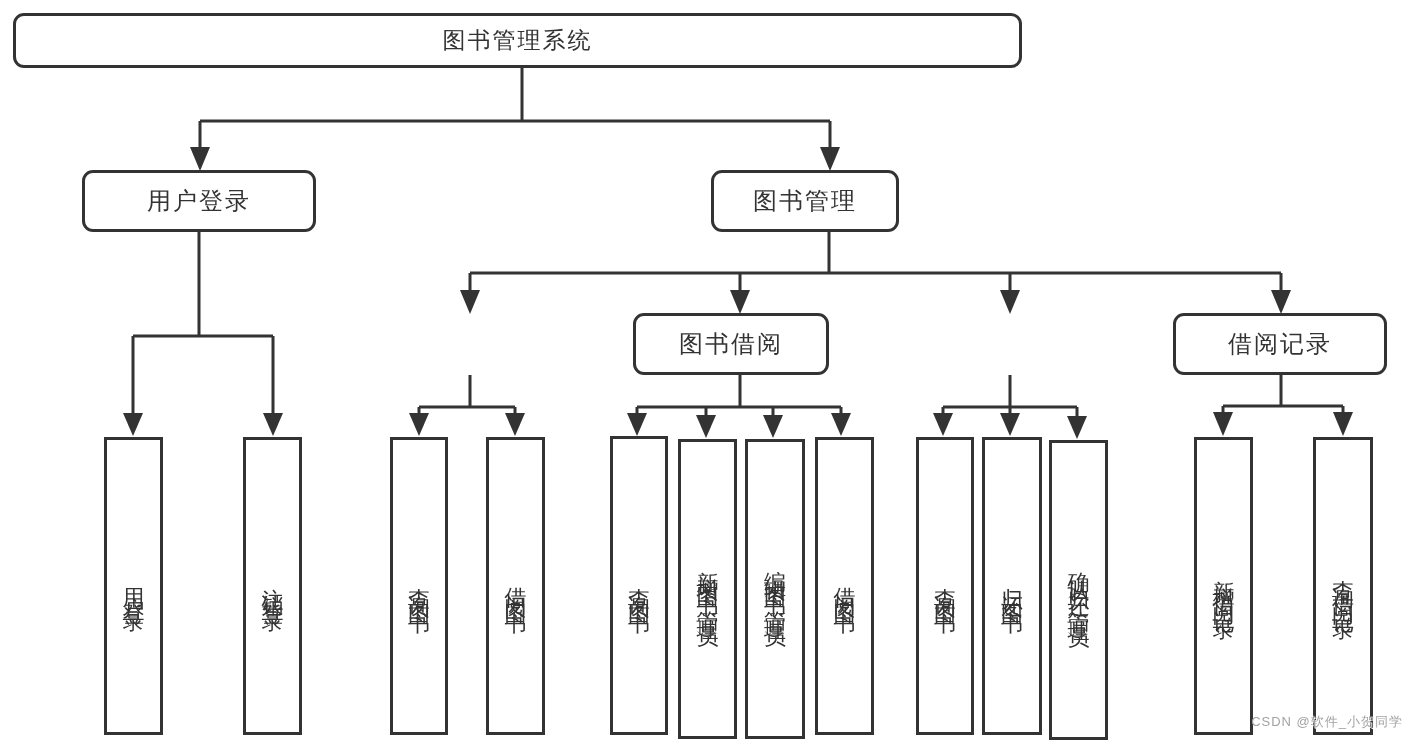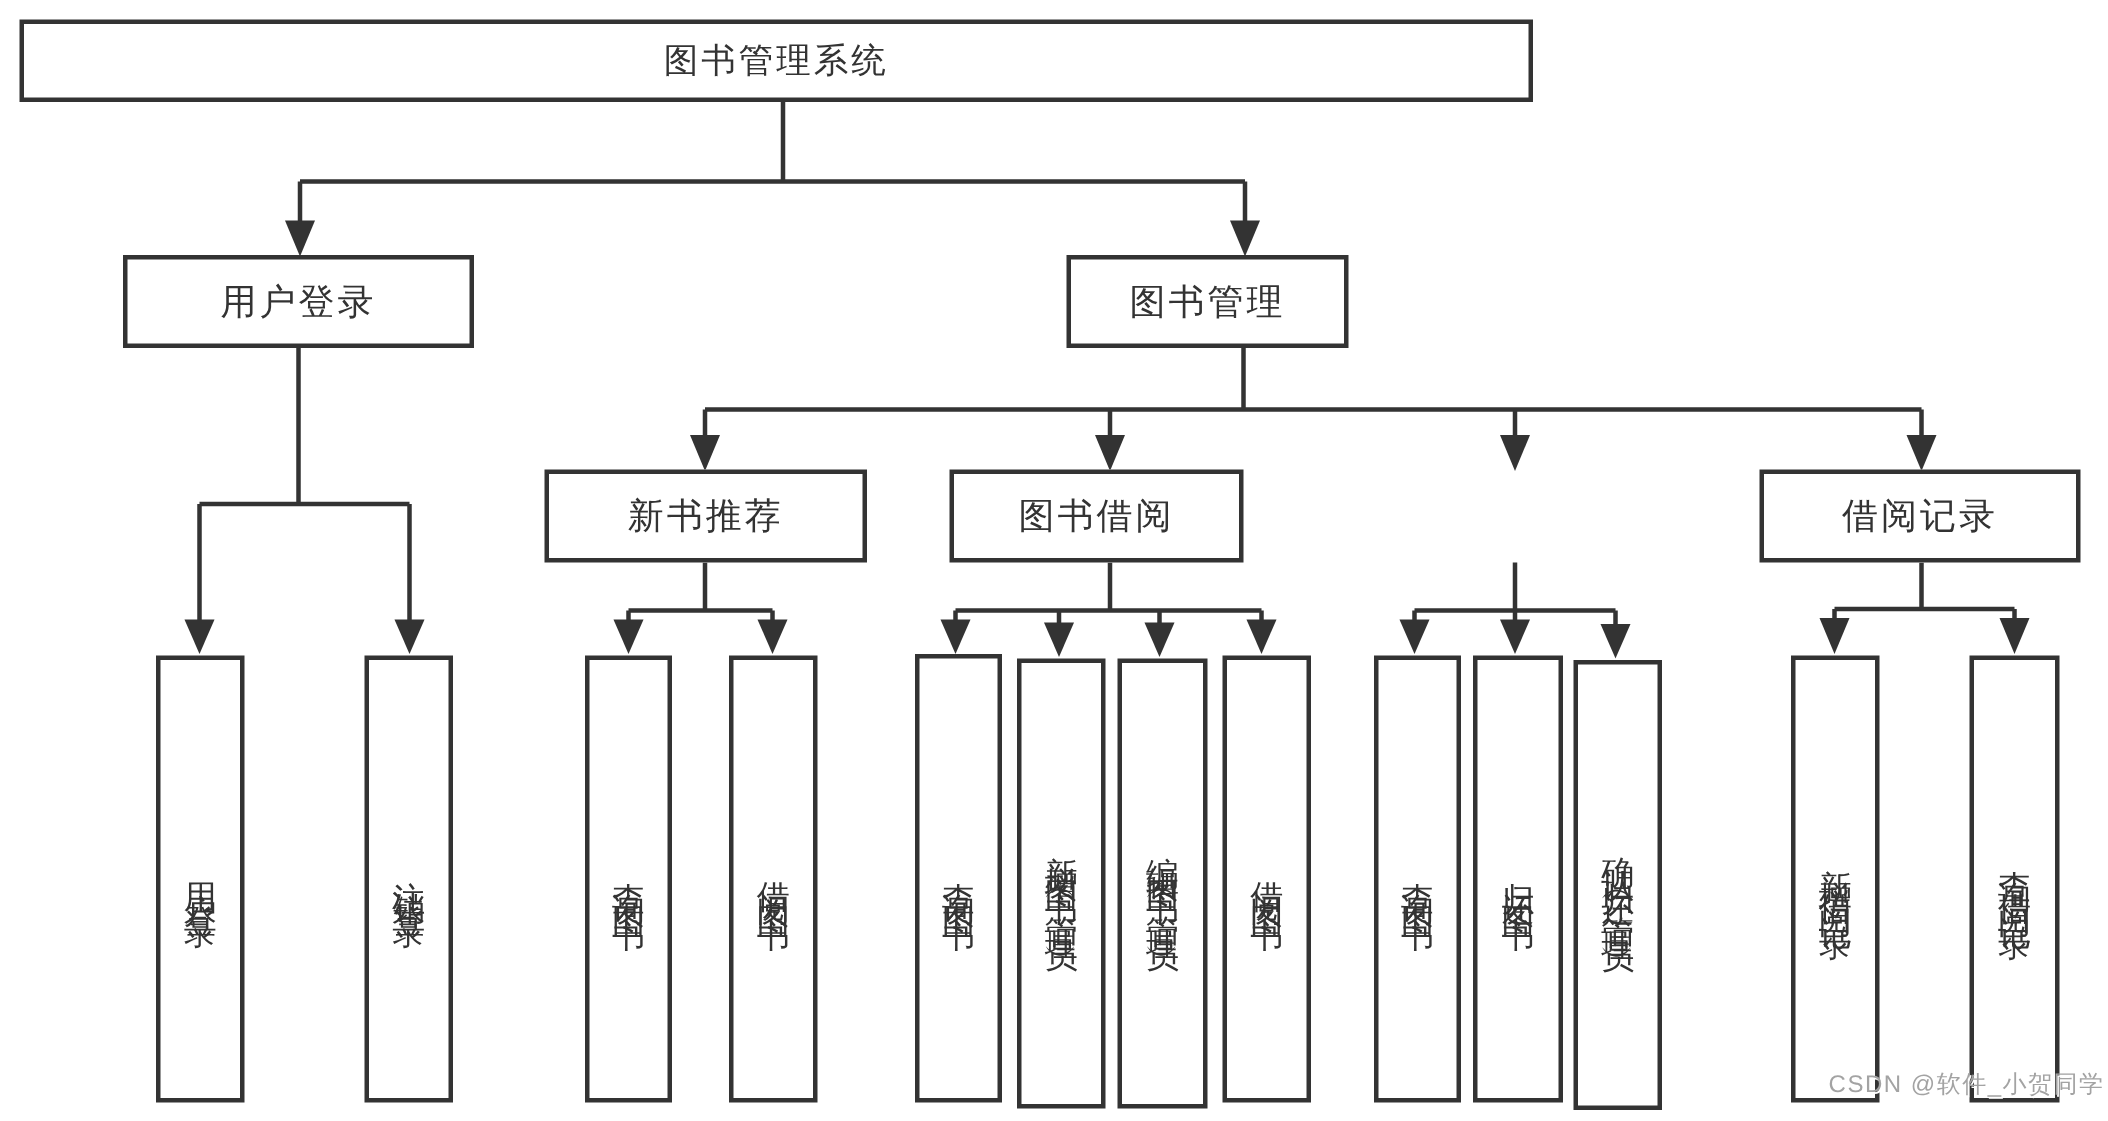--- a/index.html
+++ b/index.html
@@ -27,35 +27,35 @@
   .node {
     position: absolute;
     background: #ffffff;
     border: 3px solid #333333;
     box-sizing: border-box;
     display: flex;
     align-items: center;
     justify-content: center;
     color: #333333;
   }
-  .hnode { font-size: 24px; letter-spacing: 2px; }
+  .hnode { font-size: 24px; letter-spacing: 2px; border-radius: 11px; }
   .hnode.root { font-size: 23px; }
   .vnode {
     writing-mode: vertical-rl;
     text-orientation: mixed;
     font-size: 22px;
     letter-spacing: 8px;
     line-height: 1;
   }
   .vnode span { display: block; }
   .watermark {
     position: absolute;
     top: 713px;
     right: 2px;
-    font-size: 16px;
+    font-size: 13px;
     letter-spacing: 1px;
     color: #a3a3a3;
     text-shadow: 1px 1px 0 #ffffff;
     white-space: nowrap;
   }
 </style>
 </head>
 <body>
 
 <div class="canvas">
@@ -107,23 +107,20 @@
     <span>图书管理系统</span>
   </div>
 
   <div class="node hnode" style="left:82px;top:170px;width:234px;height:62px">
     <span>用户登录</span>
   </div>
   <div class="node hnode" style="left:711px;top:170px;width:188px;height:62px">
     <span>图书管理</span>
   </div>
 
-  <div class="node hnode" style="left:363px;top:313px;width:215px;height:62px">
-    <span>新书推荐</span>
-  </div>
   <div class="node hnode" style="left:633px;top:313px;width:196px;height:62px">
     <span>图书借阅</span>
   </div>
   <div class="node hnode" style="left:1173px;top:313px;width:214px;height:62px">
     <span>借阅记录</span>
   </div>
 
   <div class="node vnode" style="left:104px;top:437px;width:59px;height:298px">
     <span>用户登录</span>
   </div>

